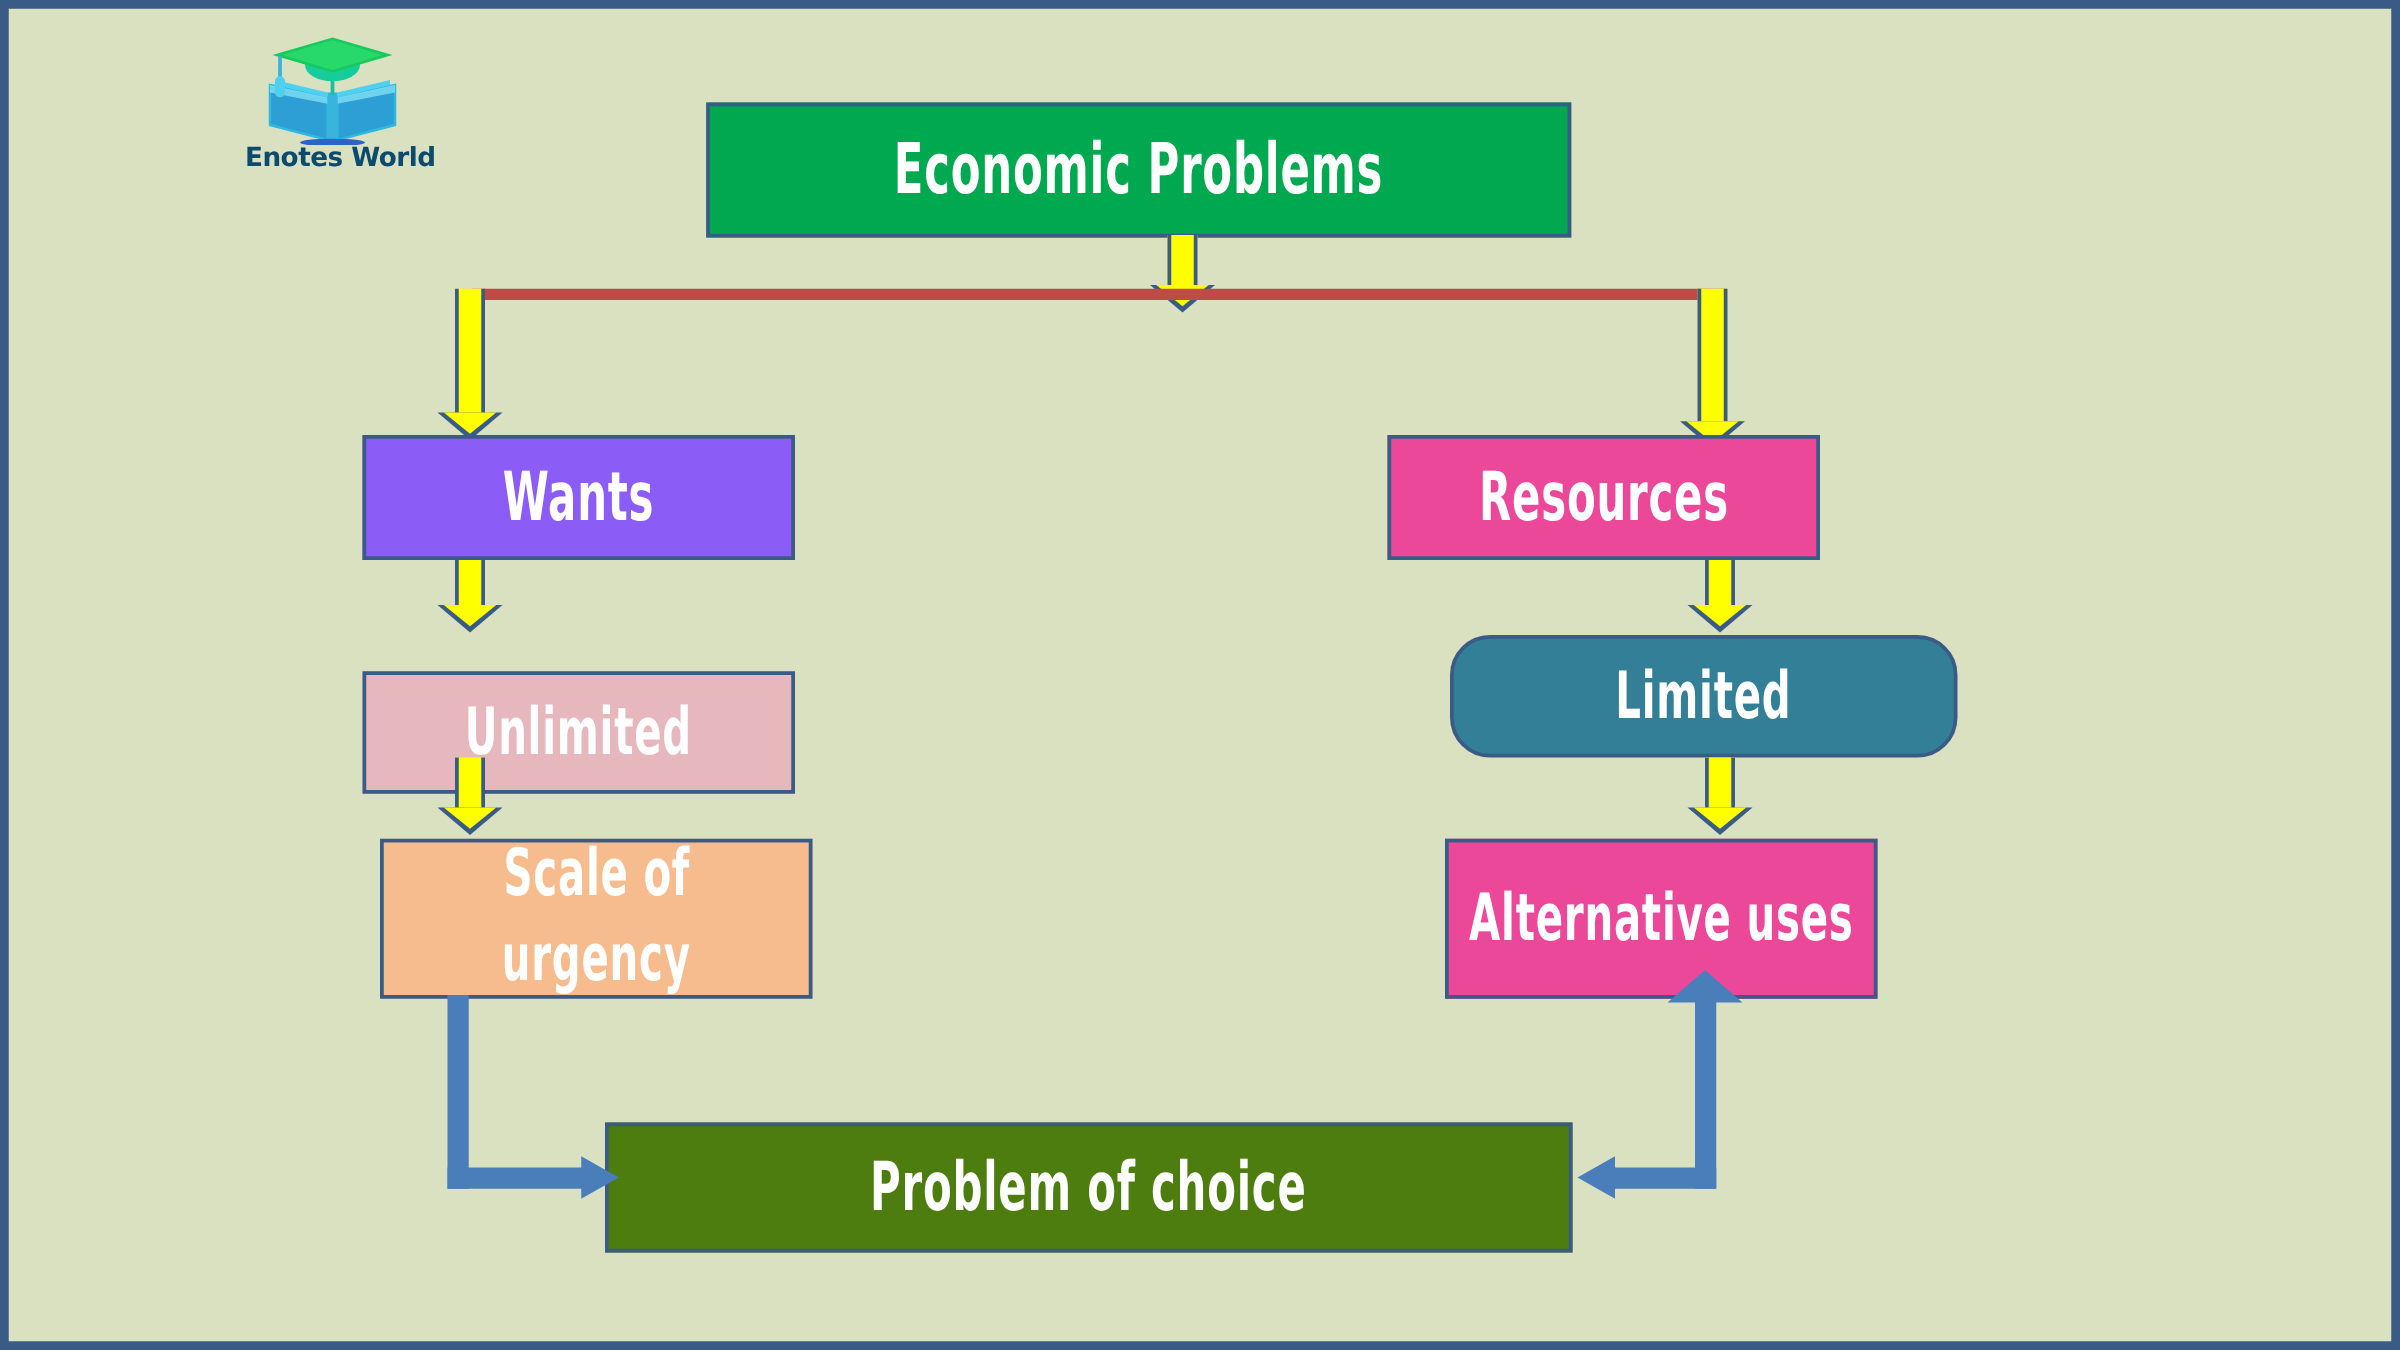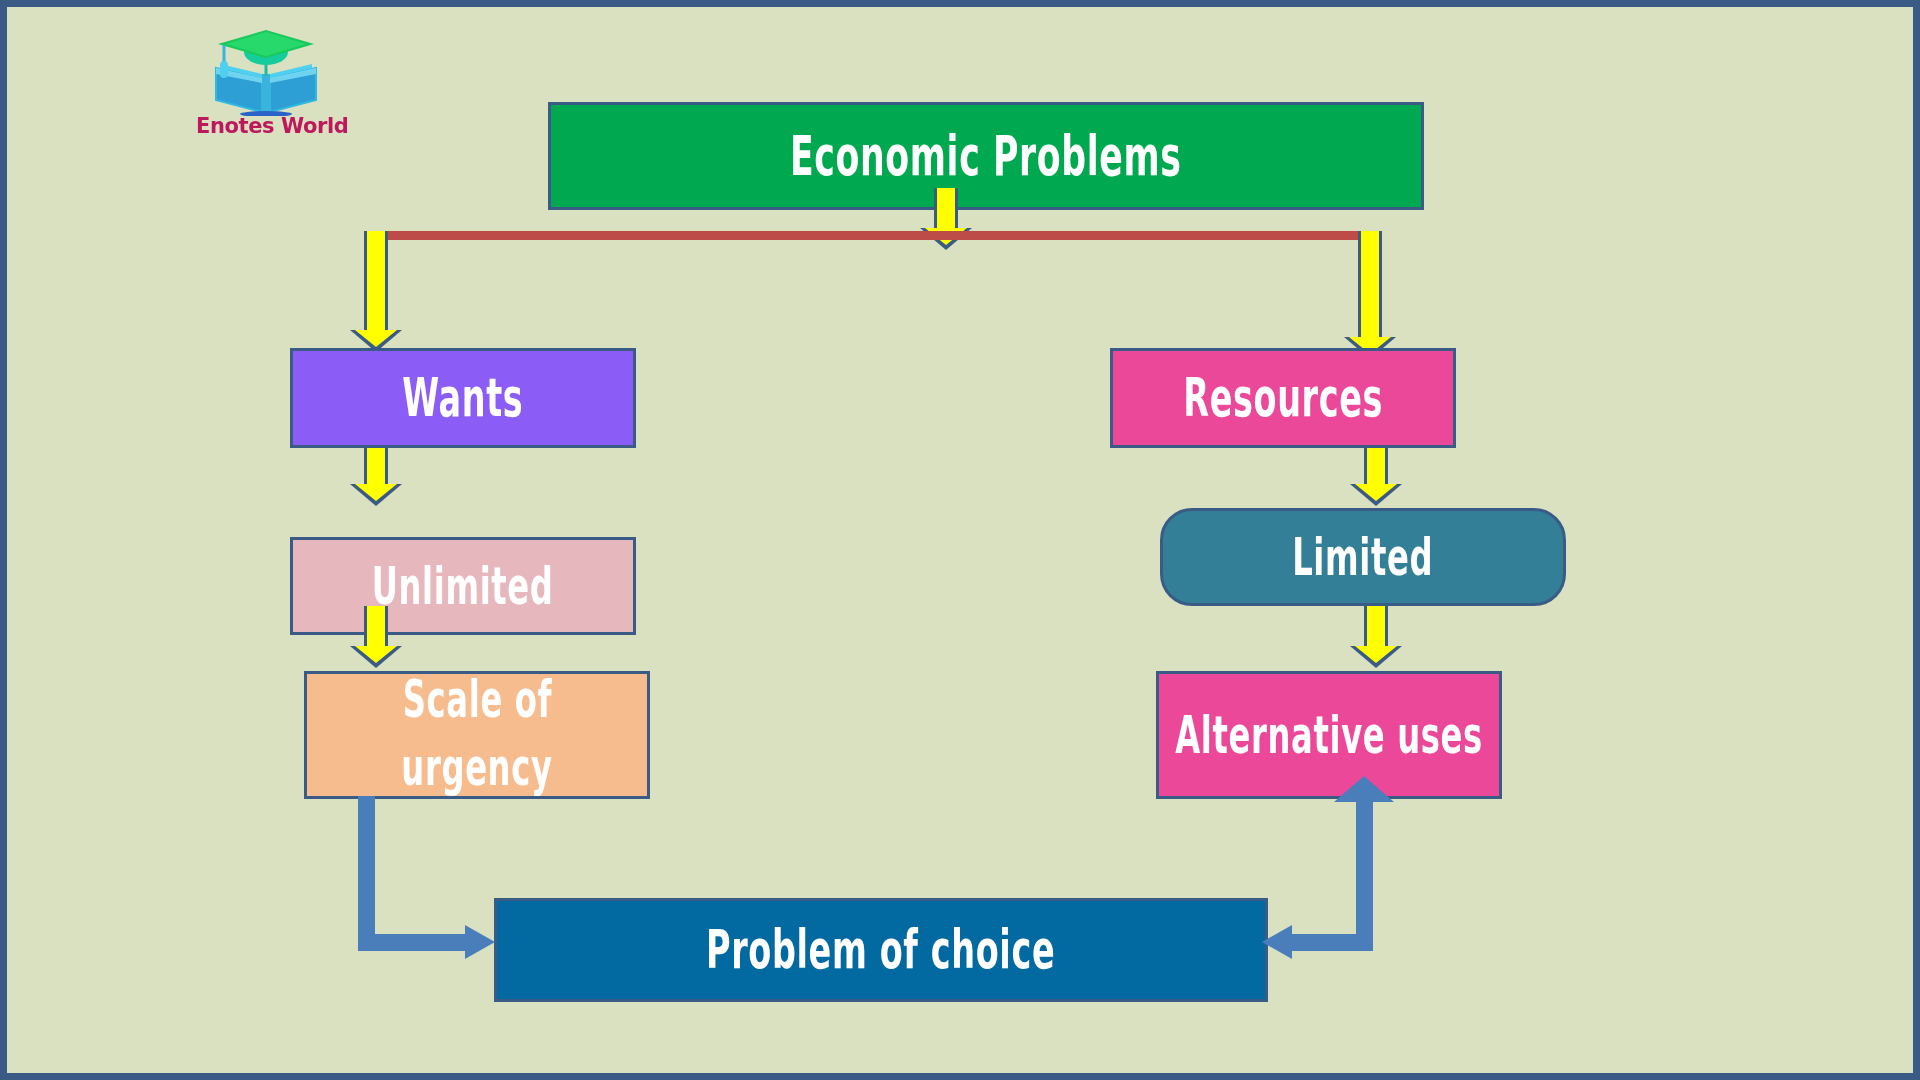--- a/index.html
+++ b/index.html
@@ -34,21 +34,21 @@
   #logo-mark {
     position: absolute;
     left: 14px; top: 0;
     width: 112px; height: 88px;
   }
   #logo-text {
     position: absolute;
     left: 0; top: 86px;
     width: 140px;
     text-align: center;
-    color: #be185d;
+    color: #0c4a6e;
     font-size: 21px;
     font-weight: bold;
     letter-spacing: -0.4px;
     font-family: "DejaVu Sans", sans-serif;
     white-space: nowrap;
   }
   .node-inner {
     position: absolute;
     box-sizing: border-box;
     border: 3px solid #3a5b86;
@@ -115,21 +115,21 @@
       <path d="M56 4 L96 16 L56 28 L16 16 Z" fill="#27d96a"></path>
 
       <path d="M14 17 L14 34" stroke="#3ab3dd" stroke-width="3" fill="none"></path>
       <rect x="10" y="33" width="8" height="17" rx="4" fill="#4fd0ef"></rect>
 
       <ellipse cx="56" cy="86" rx="26" ry="3" fill="#2b63c9"></ellipse>
     </svg>
     <div id="logo-text">Enotes World</div>
   </div>
 
-  <div class="node-inner" style="left:548px; top:82px; width:876px; height:108px; background:#00a94f;margin-top:20px;">
+  <div class="node-inner" style="left:565px; top:82px; width:692px; height:108px; background:#00a94f;">
     <span class="label" style="font-size:56px;">Economic Problems</span>
   </div>
 
   <div class="yarrow-shaft" style="left:934px; top:188px; width:24px; height:44px;"></div>
   <div class="yarrow-head" style="left:920px; top:228px;
               border-left:26px solid transparent; border-right:26px solid transparent;
               border-top:22px solid #3a5b86;"></div>
   <div class="yarrow-head" style="left:925px; top:228px;
               border-left:21px solid transparent; border-right:21px solid transparent;
               border-top:17px solid #ffff00;"></div>
@@ -203,21 +203,21 @@
               border-left:26px solid transparent; border-right:26px solid transparent;
               border-top:22px solid #3a5b86;"></div>
   <div class="yarrow-head" style="left:1355px; top:646px;
               border-left:21px solid transparent; border-right:21px solid transparent;
               border-top:17px solid #ffff00;"></div>
 
   <div class="node-inner" style="left:1156px; top:671px; width:346px; height:128px; background:#ec4899;">
     <span class="label" style="font-size:52px;">Alternative uses</span>
   </div>
 
-  <div class="node-inner" style="left:494px; top:898px; width:774px; height:104px; background:#0369a1;">
+  <div class="node-inner" style="left:484px; top:898px; width:774px; height:104px; background:#4d7c0f;">
     <span class="label" style="font-size:54px;">Problem of choice</span>
   </div>
 
   <div class="blue-seg" style="left:358px; top:796px; width:17px; height:155px;"></div>
   <div class="blue-seg" style="left:358px; top:934px; width:113px; height:17px;"></div>
   <div class="blue-head" style="left:465px; top:925px;
               border-top:17px solid transparent; border-bottom:17px solid transparent;
               border-left:30px solid #4a7ebb;"></div>
 
   <div class="blue-seg" style="left:1356px; top:796px; width:17px; height:155px;"></div>

